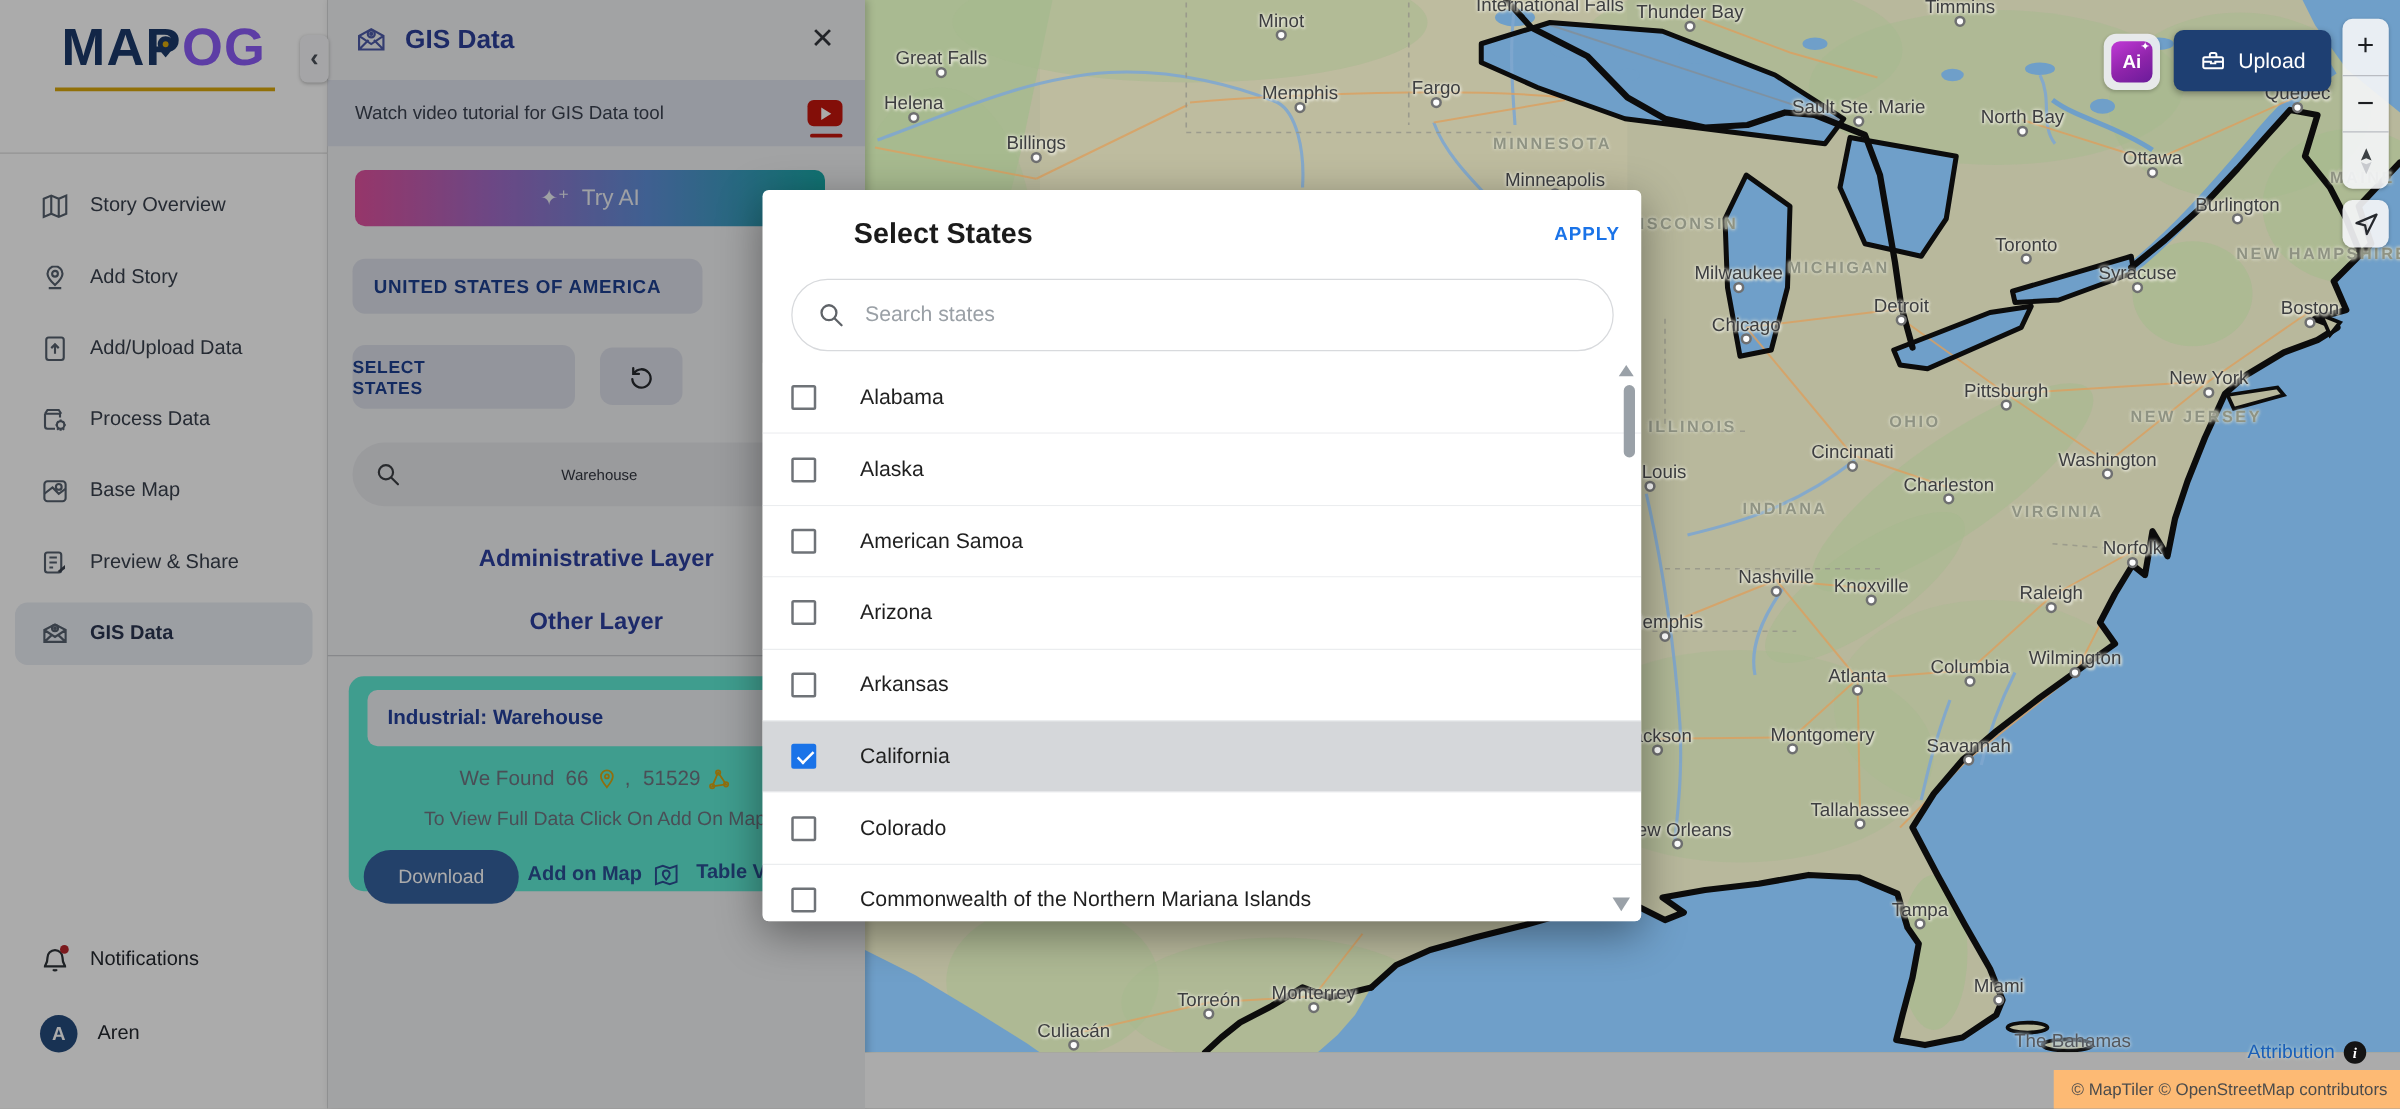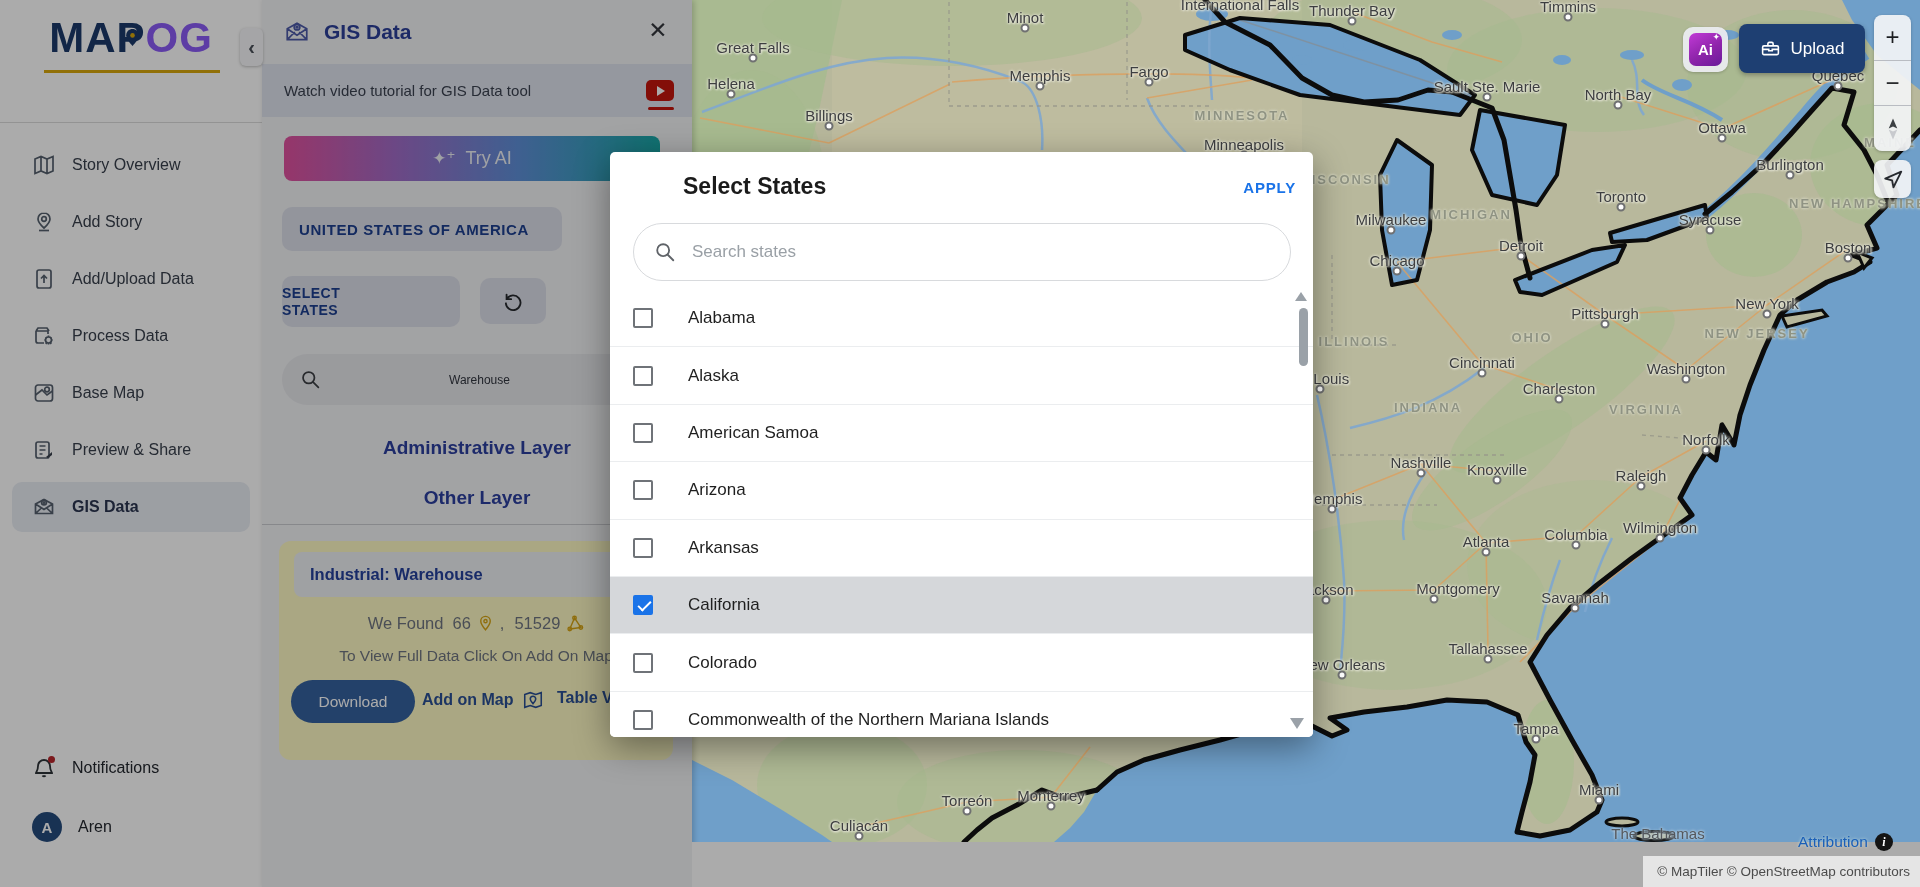--- a/index.html
+++ b/index.html
@@ -40,21 +40,21 @@
   #chip-country { left:20px; top:207px; width:280px; height:44px; font-size:15px; letter-spacing:.6px; padding-left:17px; }
   #chip-select { left:20px; top:276px; width:178px; height:51px; font-size:14px; letter-spacing:.5px; line-height:17px; white-space:pre-line; }
   #chip-reset { left:218px; top:278px; width:66px; height:46px; justify-content:center; }
   #chip-reset svg { width:22px; height:22px; stroke:#26292e; fill:none; stroke-width:2; }
   #panel-search { position:absolute; left:20px; top:354px; width:395px; height:51px; background:#e6e7eb; border-radius:26px; display:flex; align-items:center; }
   #panel-search svg { position:absolute; left:18px; width:21px; height:21px; stroke:#3c3f44; fill:none; stroke-width:2; }
   #panel-search-value { width:100%; text-align:center; font-size:12px; color:#32363f; }
   .layer-head { position:absolute; left:0; width:430px; text-align:center; font-size:19px; font-weight:bold; color:#2c3f9e; }
   #head-admin { top:437px; } #head-other { top:487px; }
   #panel-divider2 { position:absolute; left:0; top:524px; width:430px; height:1px; background:#c9cbcf; }
-  #result-card { position:absolute; left:17px; top:541px; width:394px; height:219px; background:#fef9c3; border-radius:12px; }
+  #result-card { position:absolute; left:17px; top:541px; width:394px; height:172px; background:#5eead4; border-radius:12px; }
   #layer-label { position:absolute; left:15px; top:11px; width:362px; height:45px; background:#eef0f4; border-radius:8px; display:flex; align-items:center; padding-left:16px; font-size:16.5px; font-weight:600; color:#24409c; }
   #found-row { position:absolute; left:0; top:73px; width:394px; display:flex; align-items:center; justify-content:center; gap:5px; font-size:16.5px; color:#6f7580; }
   #found-row svg { width:19px; height:19px; stroke:#d7a514; fill:none; stroke-width:1.8; }
   #hint-row { position:absolute; left:0; top:106px; width:394px; text-align:center; font-size:15.5px; color:#6f7580; }
   #download-btn { position:absolute; left:12px; top:139px; width:124px; height:43px; border-radius:22px; background:#35619f; color:#fff; border:none; font-size:15.5px; font-family:inherit; cursor:pointer; }
   #addmap-btn { position:absolute; left:143px; top:148px; display:flex; gap:8px; align-items:center; font-size:16px; font-weight:600; color:#2b4f94; cursor:pointer; }
   #addmap-btn svg { width:22px; height:22px; stroke:#2b4f94; fill:none; stroke-width:1.7; }
   #tableview-btn { position:absolute; left:278px; top:148px; font-size:16px; font-weight:600; color:#2b4f94; cursor:pointer; white-space:nowrap; }
 
   
@@ -62,21 +62,21 @@
 
   
   #map { position:absolute; left:692px; top:0; width:1228px; height:842px; overflow:hidden; z-index:1; background:#b8b89c; }
   #map svg.base { position:absolute; left:0; top:0; }
   .map-label { position:absolute; transform:translate(-50%,-50%); white-space:nowrap; z-index:2; }
   .k-city { font-size:15px; font-weight:500; color:#3d3e40; text-shadow:0 0 3px #e6e6d8,0 0 3px #e6e6d8,1px 1px 2px #e6e6d8; }
   .k-region { font-size:13px; font-weight:bold; letter-spacing:2px; color:#8f9383; text-shadow:0 0 3px #d9dac8,0 0 3px #d9dac8; }
   .k-place { font-size:15px; font-weight:500; color:#54575c; text-shadow:0 0 3px #bcd2e2,0 0 3px #bcd2e2; }
   .map-dot { position:absolute; width:9px; height:9px; border-radius:50%; background:#fdfdfd; border:2px solid #6f7071; transform:translate(-50%,-50%); z-index:2; }
   #bottom-band { position:absolute; left:692px; top:842px; width:1228px; height:45px; background:#ababab; z-index:2; }
-  #copyright-box { position:absolute; left:1643px; top:856px; width:277px; height:31px; background:#e5e5e5; z-index:3; display:flex; align-items:center; justify-content:flex-end; padding-right:10px; font-size:13.5px; color:#4c4c4c; }
+  #copyright-box { position:absolute; left:1643px; top:856px; width:277px; height:31px; background:#fdba74; z-index:3; display:flex; align-items:center; justify-content:flex-end; padding-right:10px; font-size:13.5px; color:#4c4c4c; }
   #attribution { position:absolute; left:1798px; top:833px; z-index:3; display:flex; align-items:center; gap:7px; cursor:pointer; }
   #attribution-label { font-size:15.5px; color:#1a5fb8; text-shadow:0 0 3px #cfe0d8; }
   #attribution-info { width:18px; height:18px; border-radius:50%; background:#141414; color:#fff; font-size:12px; font-family:"Liberation Serif",serif; font-style:italic; font-weight:bold; display:flex; align-items:center; justify-content:center; }
 
   
   #ai-btn { position:absolute; left:1683px; top:27px; width:45px; height:45px; border-radius:10px; background:rgba(236,237,241,.93); z-index:3; display:flex; align-items:center; justify-content:center; cursor:pointer; box-shadow:0 1px 3px rgba(0,0,0,.2); }
   #ai-inner { width:33px; height:33px; border-radius:7px; background:linear-gradient(150deg,#c13ad6 0%,#8e24aa 55%,#6a1b9a 100%); color:#fff; font-weight:bold; font-size:15px; display:flex; align-items:center; justify-content:center; position:relative; }
   #ai-inner .spk { position:absolute; right:2px; top:-1px; font-size:9px; }
   #toolbox-btn { position:absolute; left:1739px; top:24px; width:126px; height:49px; border-radius:8px; background:#1e3f72; z-index:3; display:flex; align-items:center; justify-content:center; gap:10px; color:#fff; font-size:17px; cursor:pointer; box-shadow:0 2px 5px rgba(0,0,0,.3); }
   #toolbox-btn svg { width:21px; height:21px; stroke:#fff; fill:none; stroke-width:1.8; }

